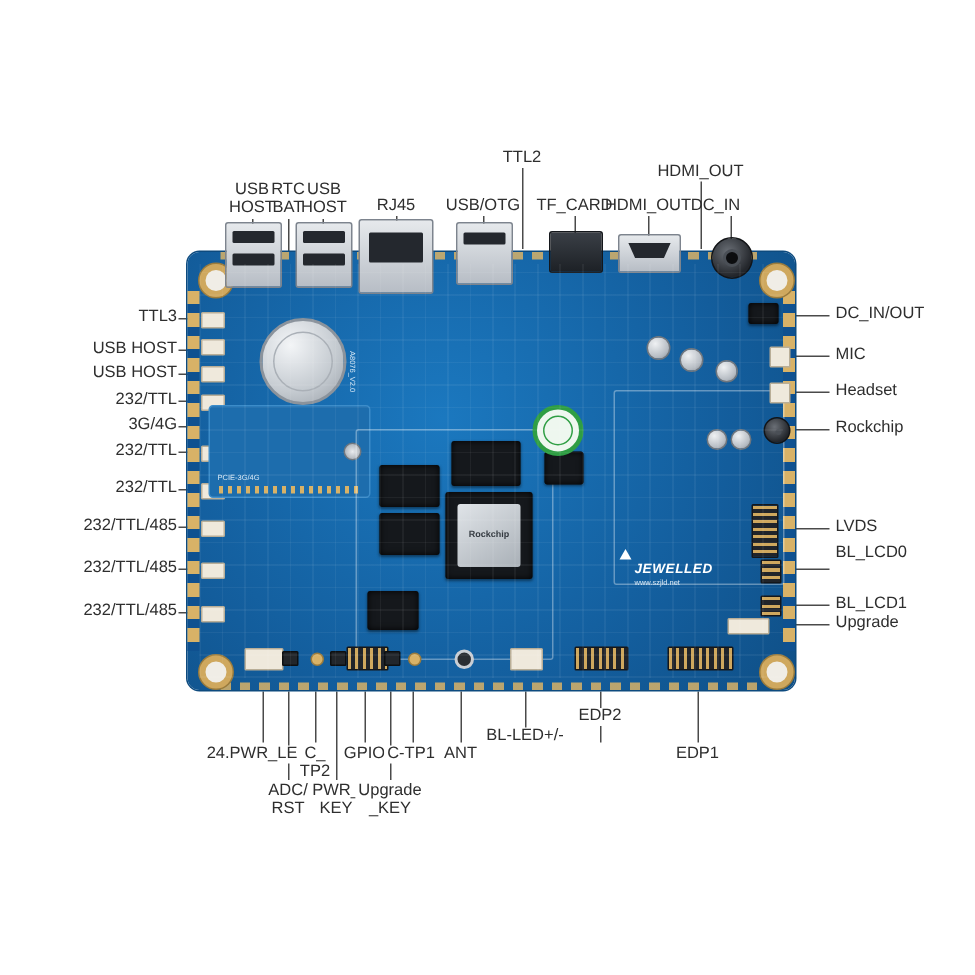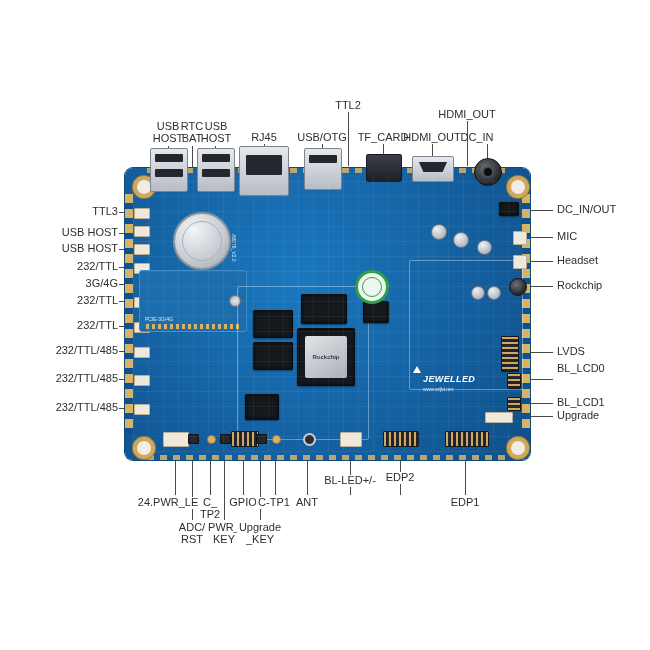--- a/index.html
+++ b/index.html
@@ -247,21 +247,21 @@
   <div class="label l" style="left:557px;top:369px">BL_LCD0</div>
   <div class="label l" style="left:557px;top:403px">BL_LCD1</div>
   <div class="label l" style="left:557px;top:416px">Upgrade</div>
 
   <div class="label c m" style="left:172px;top:497px">24.PWR_LED</div>
   <div class="label c m" style="left:210px;top:497px">C_
 TP2</div>
   <div class="label c m" style="left:243px;top:497px">GPIO</div>
   <div class="label c m" style="left:274px;top:497px">C-TP1</div>
   <div class="label c m" style="left:307px;top:497px">ANT</div>
-  <div class="label c m" style="left:350px;top:475px">BL-LED+/-</div>
+  <div class="label c m" style="left:350px;top:485px">BL-LED+/-</div>
   <div class="label c m" style="left:400px;top:472px">EDP2</div>
   <div class="label c m" style="left:465px;top:497px">EDP1</div>
 
   <div class="label c m" style="left:192px;top:522px">ADC/
 RST</div>
   <div class="label c m" style="left:224px;top:522px">PWR_
 KEY</div>
   <div class="label c m" style="left:260px;top:522px">Upgrade
 _KEY</div>
 

